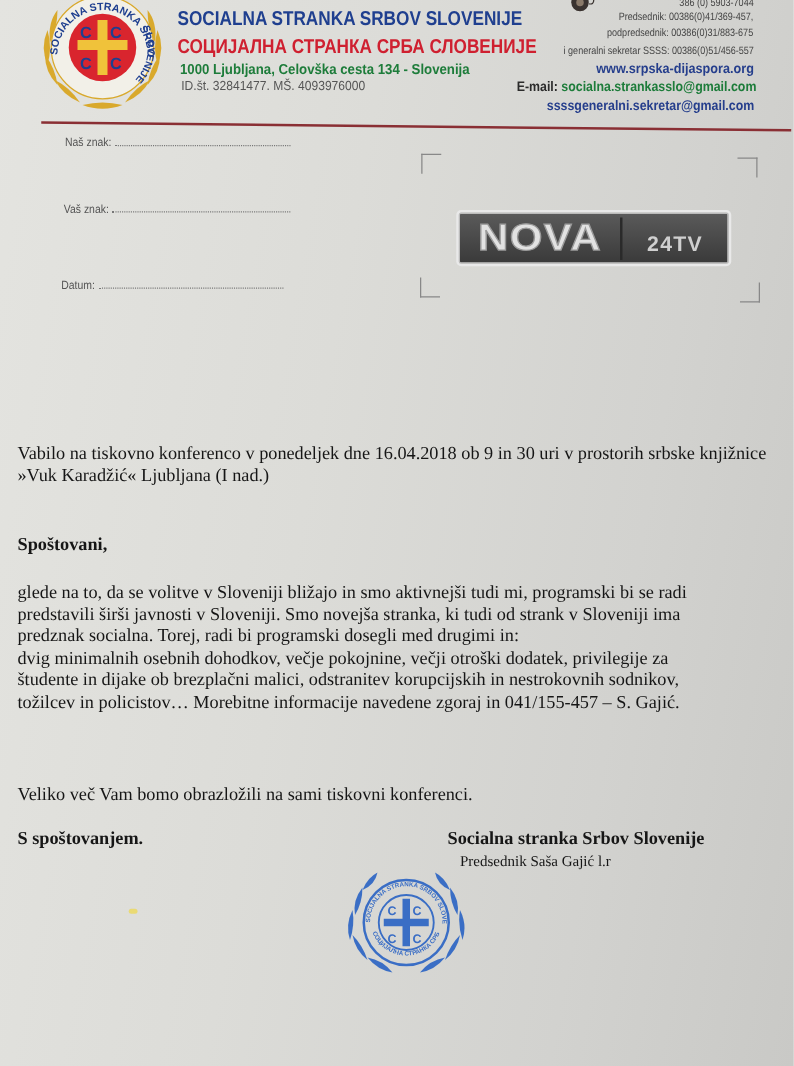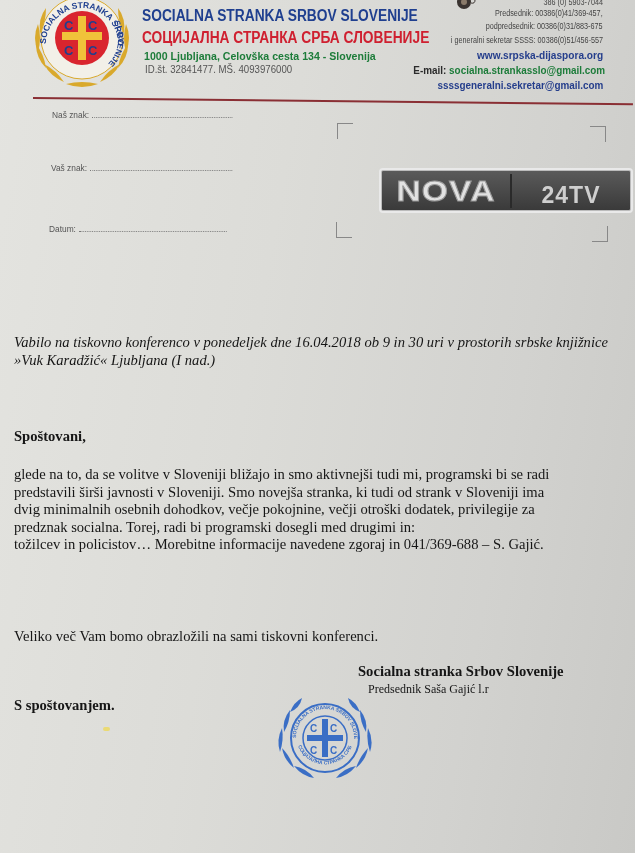--- a/index.html
+++ b/index.html
@@ -98,50 +98,50 @@
 
     
     .corner { width: 16px; height: 16px; border-color: #888; border-style: solid; border-width: 0; }
     .tl { left: 337px; top: 123px; border-top-width: 1px; border-left-width: 1px; }
     .tr { left: 590px; top: 126px; border-top-width: 1px; border-right-width: 1px; }
     .bl { left: 336px; top: 222px; border-bottom-width: 1px; border-left-width: 1px; }
     .br { left: 592px; top: 226px; border-bottom-width: 1px; border-right-width: 1px; }
 
     
     .nova {
-      left: 381px; top: 170px; width: 250px; height: 41px;
+      left: 367px; top: 170px; width: 216px; height: 41px;
       background: linear-gradient(180deg, #5a5a5a 0%, #3a3a3a 100%);
       border: 1px solid #bbb; border-radius: 2px;
       box-shadow: 0 0 0 2px #e9e9e9;
       display: flex; align-items: center;
     }
     .nova-main {
       width: 128px; text-align: center;
       font-family: "Liberation Sans", sans-serif; font-weight: bold;
       font-size: 30px; letter-spacing: 1px; color: #e2e2e2;
       -webkit-text-stroke: 1px #9a9a9a;
       transform: scaleX(1.12);
     }
     .nova-sep { width: 2px; height: 34px; background: #2a2a2a; }
     .nova-sub {
       flex: 1; text-align: center;
       font-family: "Liberation Sans", sans-serif; font-weight: bold;
-      font-size: 23px; color: #cfcfcf; letter-spacing: 1px; margin-top: 10px;
+      font-size: 17px; color: #cfcfcf; letter-spacing: 1px; margin-top: 10px;
     }
 
     
     .para {
       left: 14px; width: 615px;
       font-size: 14.6px; line-height: 17.5px; color: #161616;
     }
-    .p-intro { top: 334px; font-style: italic; }
+    .p-intro { top: 355px; }
     .p-salute { top: 428px; font-weight: bold; }
     .p-body { top: 466px; font-family: Liberation Serif, serif; }
     .p-closing { top: 628px; }
-    .p-regards { top: 663px; left: 14px; font-weight: bold; margin-top: 34px; }
+    .p-regards { top: 663px; left: 14px; font-weight: bold; }
     .sig-org {
       left: 358px; top: 663px;
       font-size: 14.6px; font-weight: bold; color: #161616; white-space: nowrap;
     }
     .sig-name {
       left: 368px; top: 682px;
       font-size: 12px; color: #161616; white-space: nowrap;
     }
 
     .stamp { left: 272px; top: 688px; width: 106px; height: 100px; }
@@ -227,23 +227,24 @@
   <div class="nova-main">NOVA</div>
   <div class="nova-sep"></div>
   <div class="nova-sub">24TV</div>
 </div>
 
 <div class="abs para p-intro">Vabilo na tiskovno konferenco v ponedeljek dne 16.04.2018 ob 9 in 30 uri v prostorih srbske knjižnice »Vuk Karadžić« Ljubljana (I nad.)</div>
 <div class="abs para p-salute">Spoštovani,</div>
 <div class="abs para p-body">
   <div>glede na to, da se volitve v Sloveniji bližajo in smo aktivnejši tudi mi, programski bi se radi</div>
   <div>predstavili širši javnosti v Sloveniji. Smo novejša stranka, ki tudi od strank v Sloveniji ima</div>
+  <div>predznak socialna. Torej, radi bi programski dosegli med drugimi in:</div>
   <div>dvig minimalnih osebnih dohodkov, večje pokojnine, večji otroški dodatek, privilegije za</div>
-  <div>predznak socialna. Torej, radi bi programski dosegli med drugimi in:</div>
-  <div>tožilcev in policistov… Morebitne informacije navedene zgoraj in 041/369-688 – S. Gajić.</div>
+  <div>študente in dijake ob brezplačni malici, odstranitev korupcijskih in nestrokovnih sodnikov,</div>
+  <div>tožilcev in policistov… Morebitne informacije navedene zgoraj in 041/155-457 – S. Gajić.</div>
 </div>
 <div class="abs para p-closing">Veliko več Vam bomo obrazložili na sami tiskovni konferenci.</div>
 <div class="abs para p-regards">S spoštovanjem.</div>
 <div class="abs sig-org">Socialna stranka Srbov Slovenije</div>
 <div class="abs sig-name">Predsednik Saša Gajić l.r</div>
 
 <svg class="abs stamp" viewBox="0 0 106 100" opacity="0.9">
   <g fill="#2a63c4">
     <path d="M18 22 q-8 10 -6 22 q6 -10 6 -22z"></path>
     <path d="M10 40 q-6 12 -2 24 q4 -12 2 -24z"></path>

